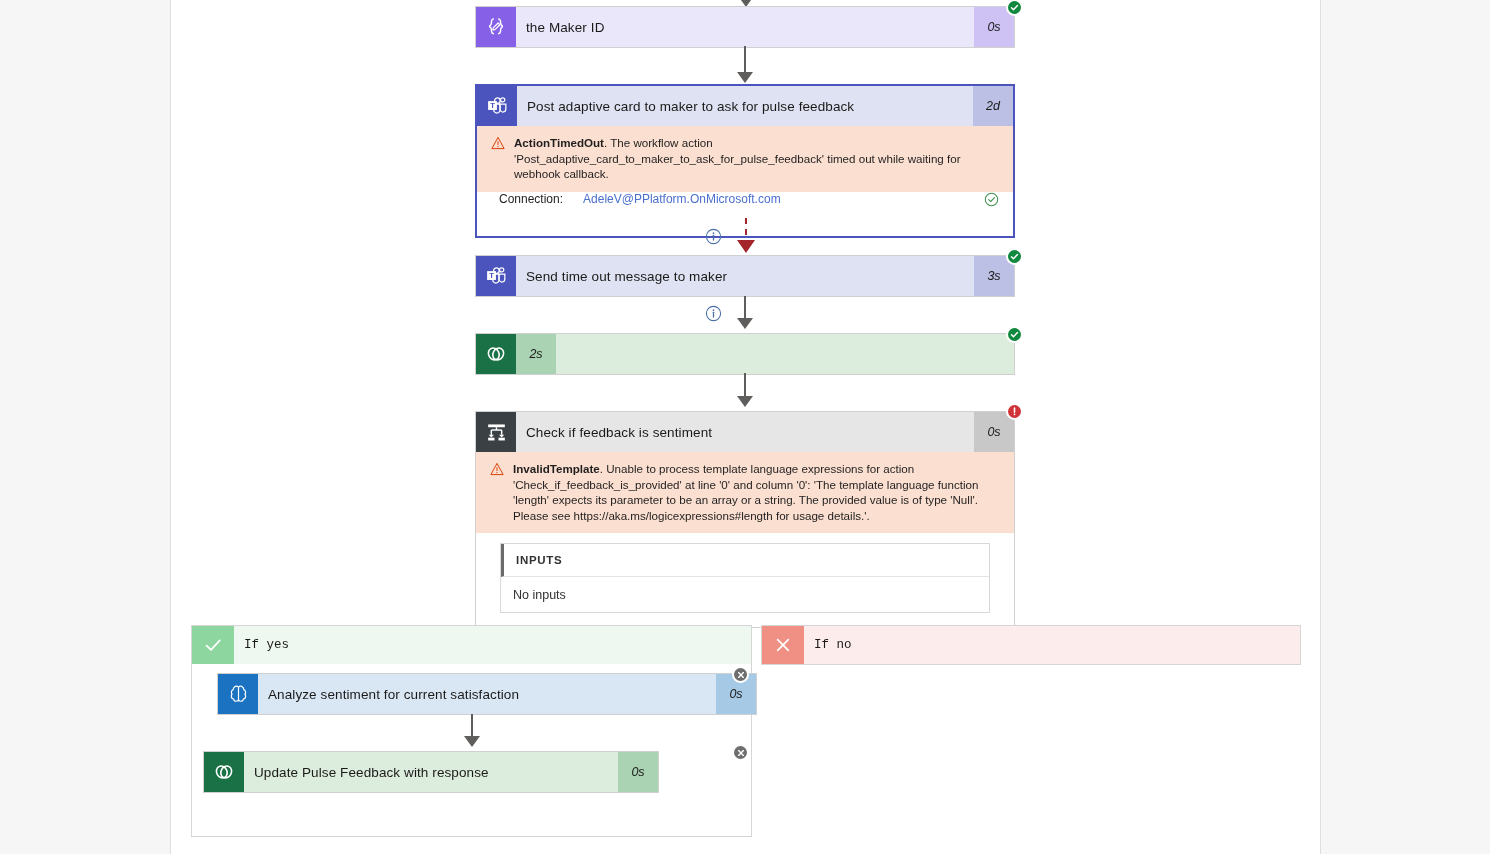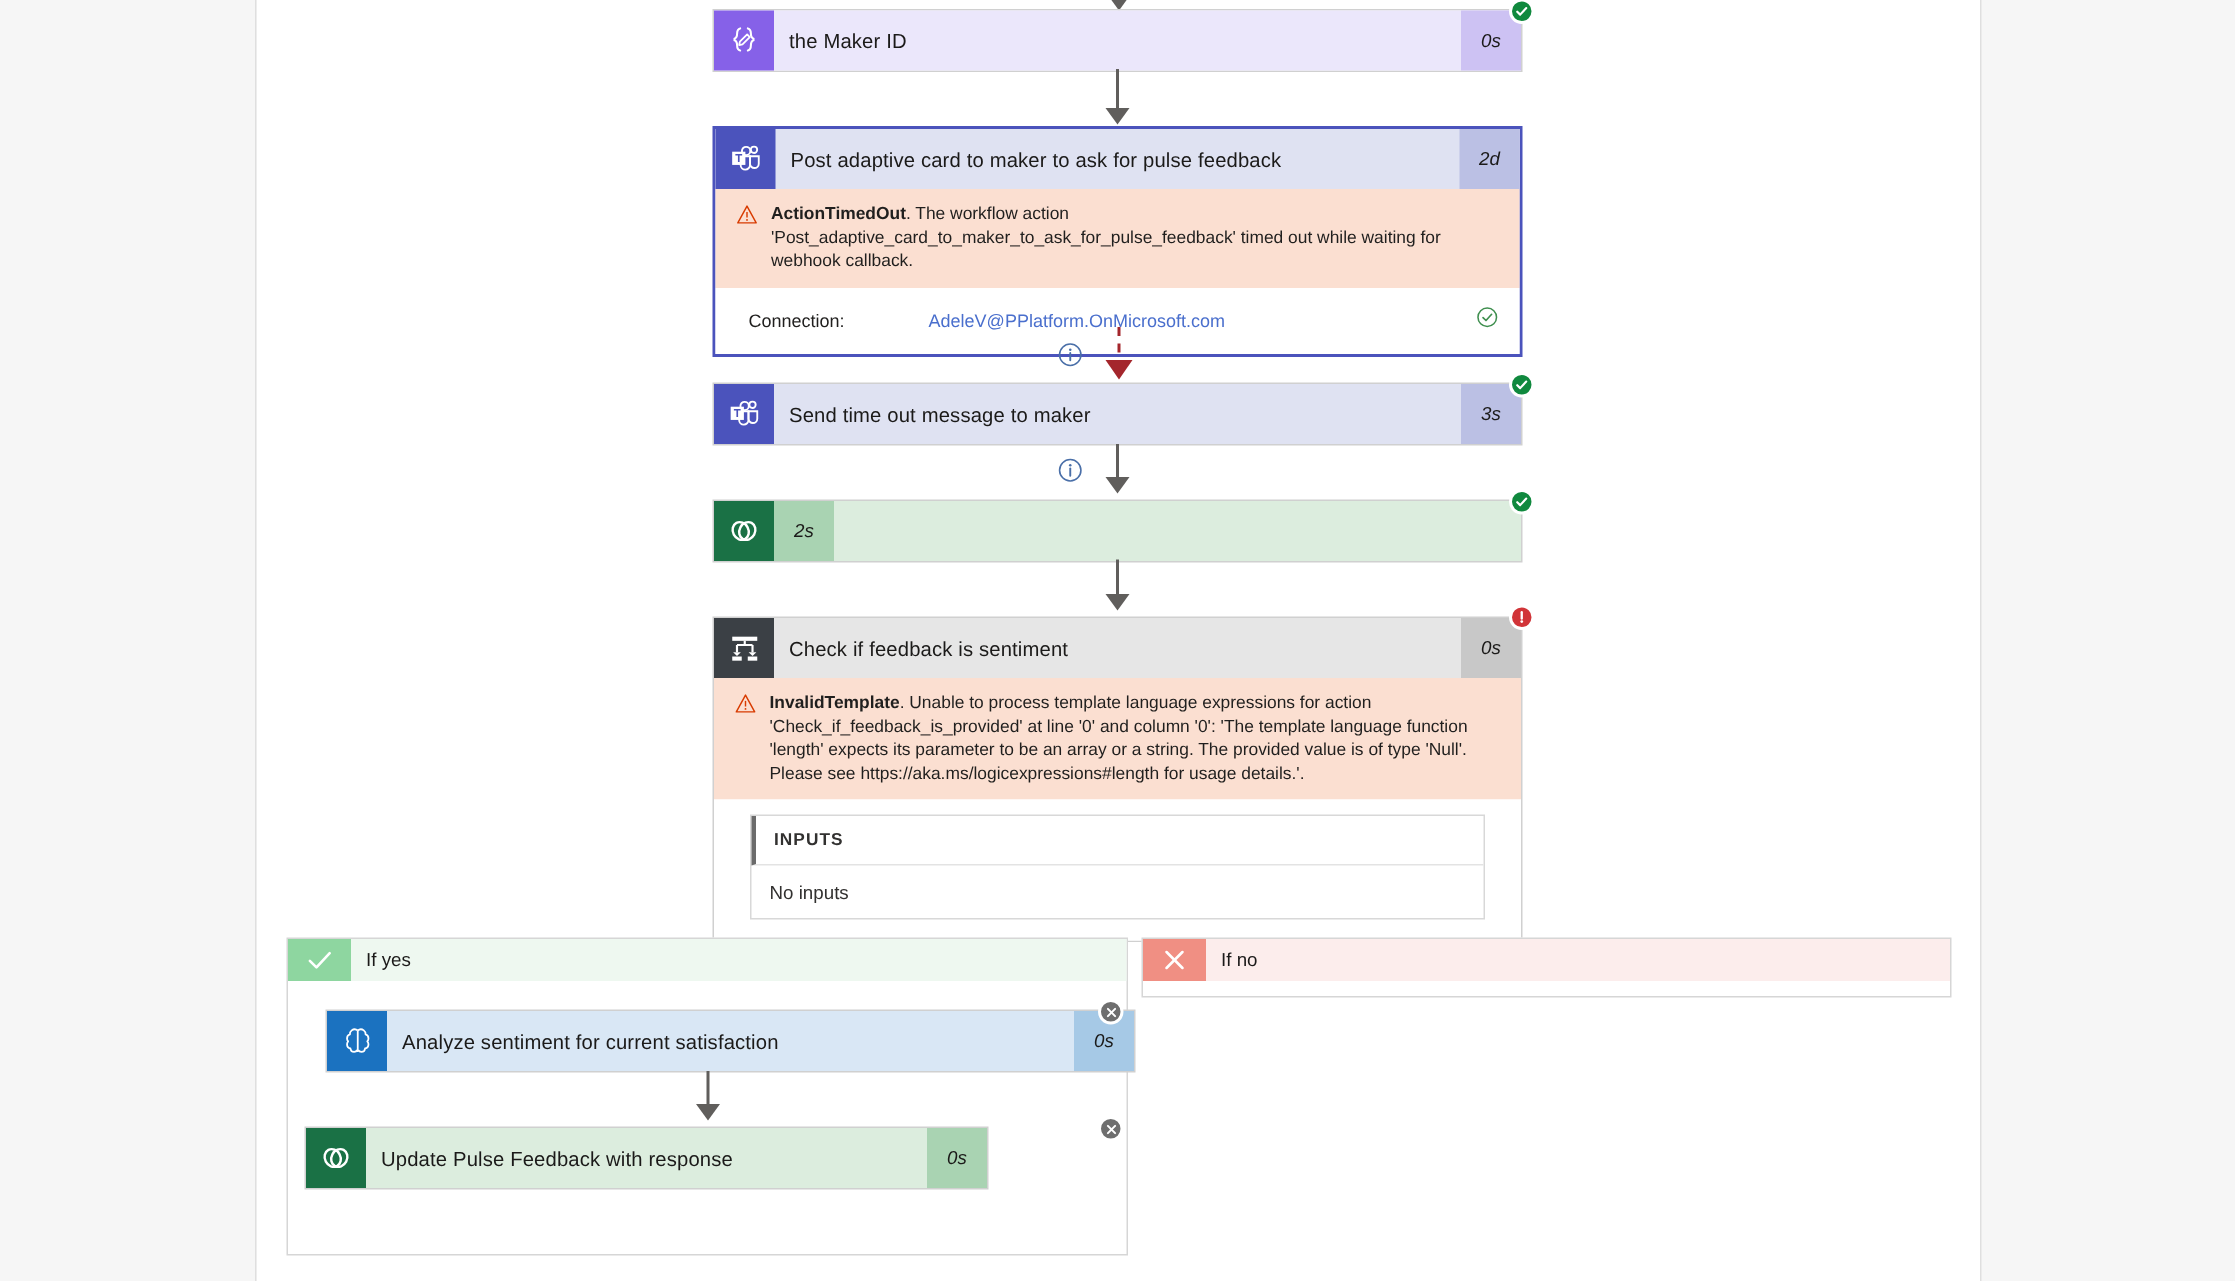--- a/index.html
+++ b/index.html
@@ -101,27 +101,26 @@
     line-height: 15.5px;
     color: #201f1e;
   }
   .err-text b { font-weight: bold; }
   .warn-tri { margin-top: 1px; flex: 0 0 auto; }
 
   
   .conn {
     background: #ffffff;
     display: flex;
-    align-items: center;
+    align-items: flex-start;
     height: 44px;
     padding: 0 14px 0 22px;
-    gap: 48px;
   }
   .conn-label { font-size: 12px; color: #201f1e; }
-  .conn-value { font-size: 12px; color: #4a6fcd; margin-left: 8px; }
+  .conn-value { font-size: 12px; color: #4a6fcd; margin-left: 20px; }
   .conn-ok { margin-left: auto; }
 
   
   .inputs-wrap { background: #ffffff; padding: 10px 24px 14px 24px; }
   .inputs-box  { border: 1px solid #d8d8d8; background: #fff; }
   .inputs-head {
     height: 32px;
     display: flex;
     align-items: center;
     padding-left: 12px;
@@ -144,21 +143,22 @@
   
   .branch {
     position: absolute;
     box-sizing: border-box;
     border: 1px solid #d6d6d6;
     background: #ffffff;
   }
   .branch-head {
     display: flex;
     align-items: stretch;
-    height: 28px;
+    height: 38px;
+    font-family: Liberation Mono, monospace;
   }
   .branch-head .bh-icon {
     width: 42px;
     min-width: 42px;
     display: flex;
     align-items: center;
     justify-content: center;
   }
   .branch-head .bh-label {
     flex: 1;

